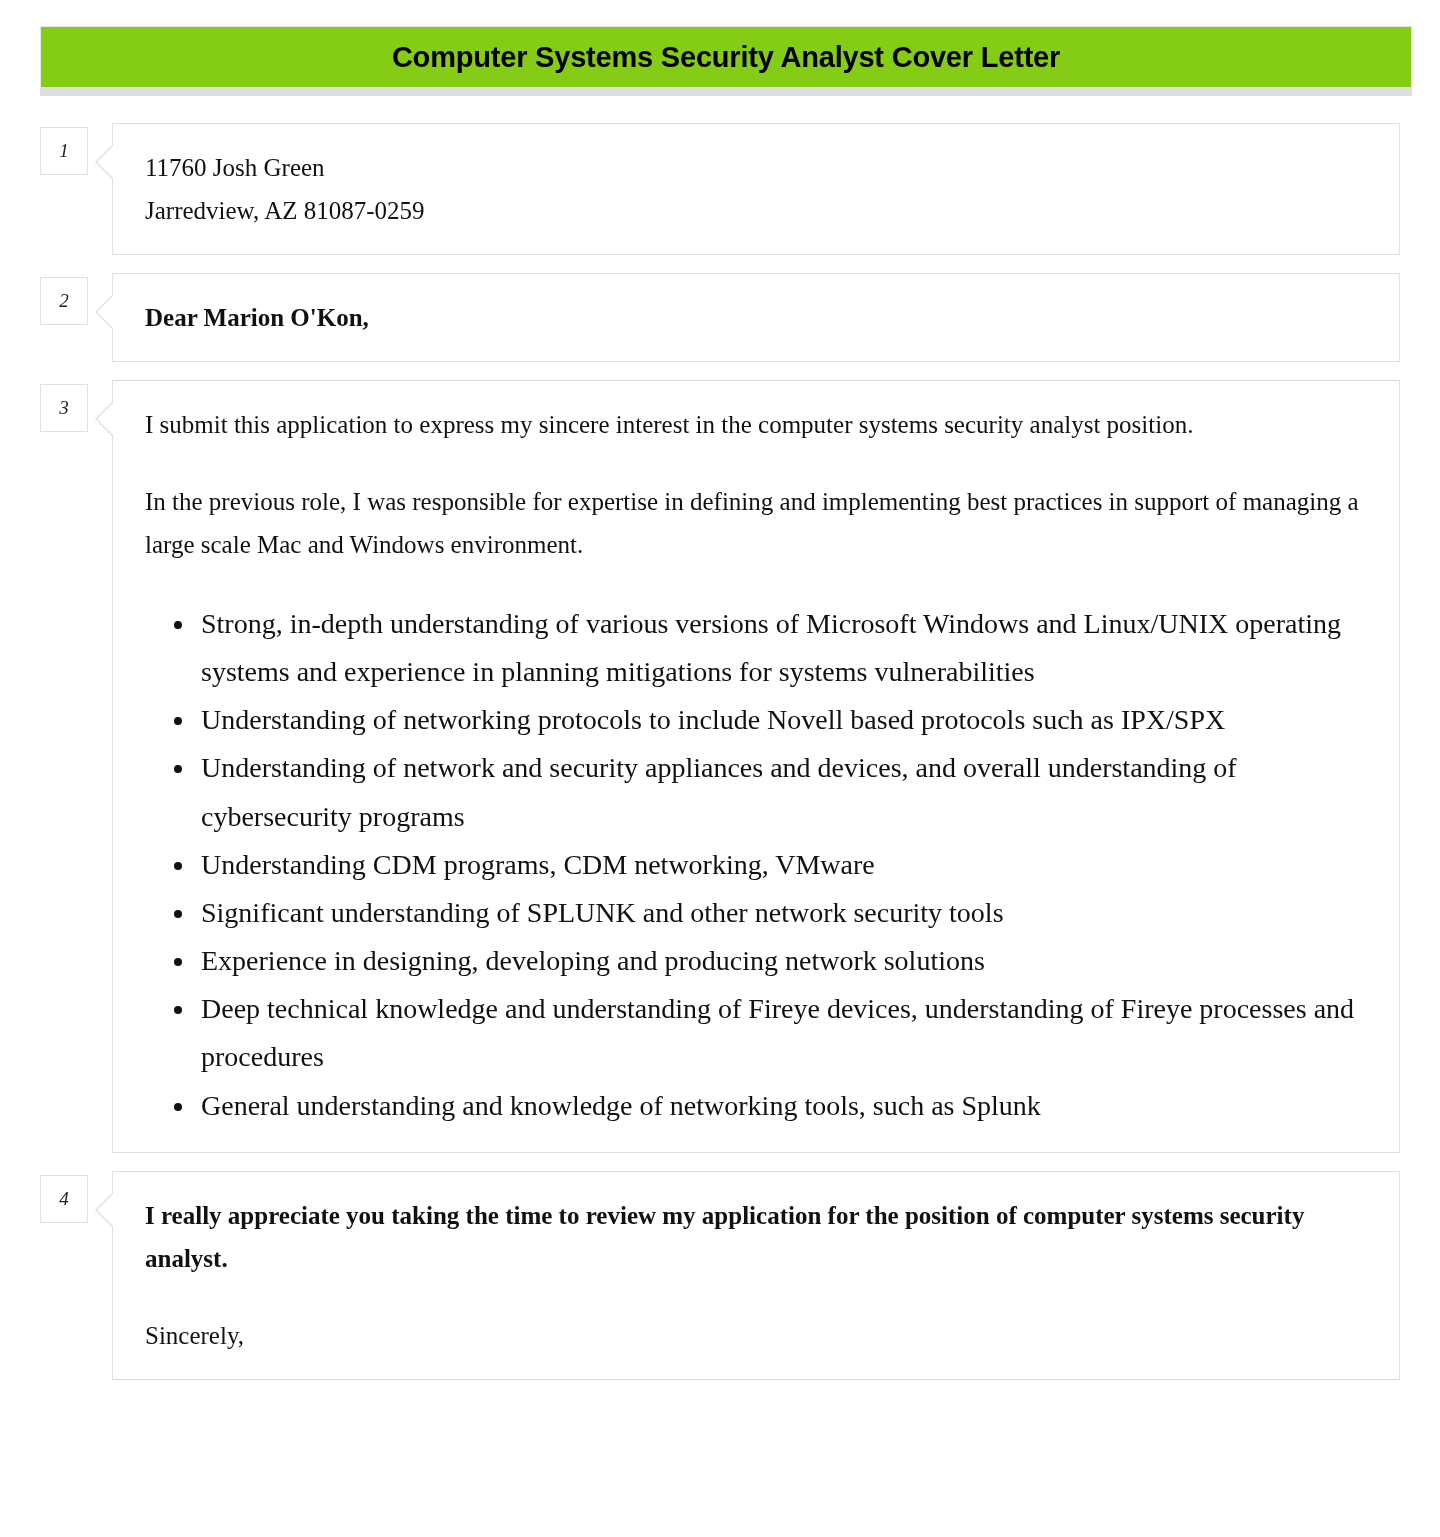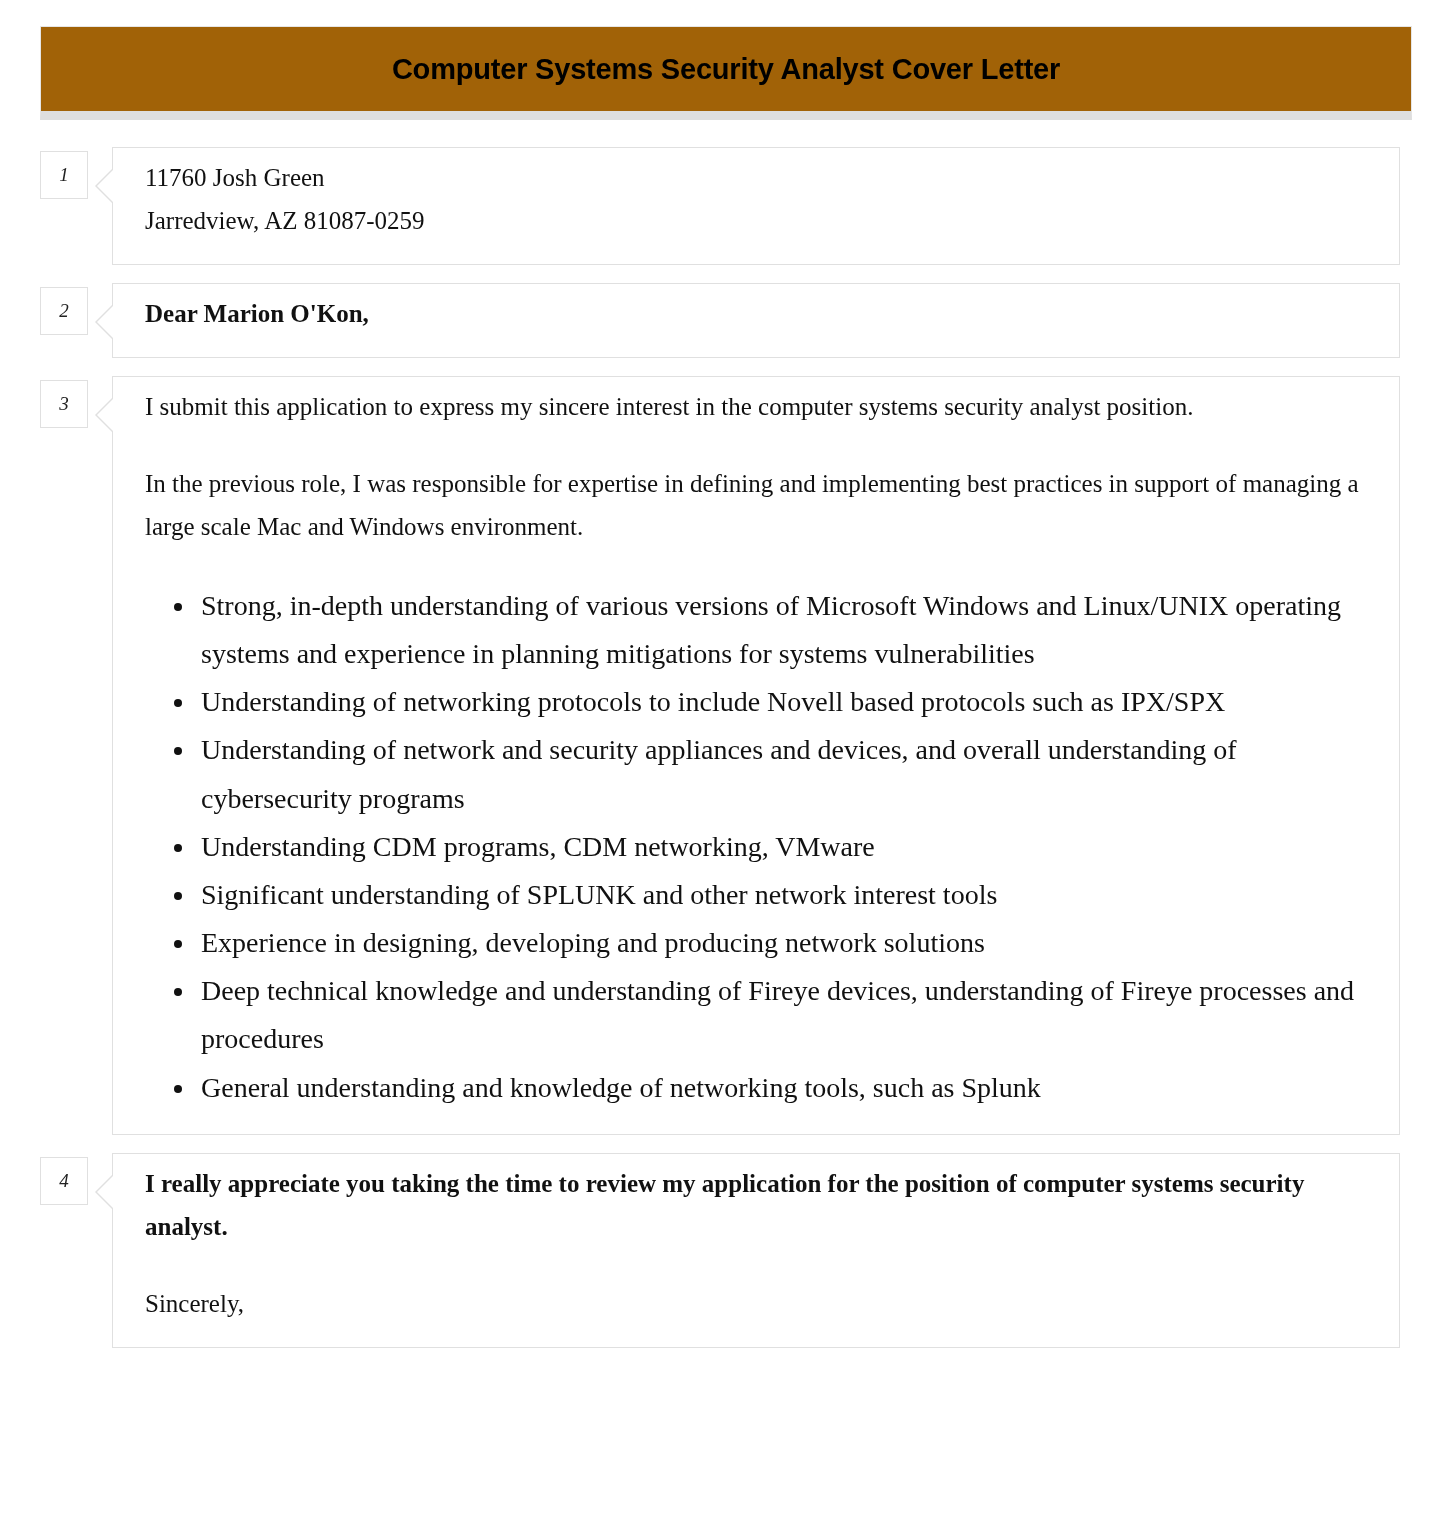--- a/index.html
+++ b/index.html
@@ -11,24 +11,24 @@
     width: 1440px;
     height: 1537px;
     font-family: "Liberation Serif", "DejaVu Serif", serif;
     color: #000000;
     overflow: hidden;
   }
 
   
   .doc-header {
     margin: 26px 28px 0 40px;
-    background: #a16207;
+    background: #84cc16;
     border: 1px solid #e6e6e6;
     border-bottom: 9px solid #dedede;
-    height: 94px;
+    height: 70px;
     box-sizing: border-box;
     display: flex;
     align-items: center;
     justify-content: center;
   }
   .doc-title {
     font-family: "Liberation Sans", "DejaVu Sans", sans-serif;
     font-weight: bold;
     font-size: 29px;
     color: #000;
@@ -69,21 +69,21 @@
   }
 
   .notch-gap { flex: 0 0 24px; }
 
   .section-card {
     position: relative;
     flex: 1 1 auto;
     background: #ffffff;
     border: 1px solid #e0e0e0;
     box-sizing: border-box;
-    padding: 8px 24px 22px 32px;
+    padding: 22px 24px 22px 32px;
     min-height: 60px;
   }
   
   .section-card::before {
     content: "";
     position: absolute;
     left: -18px;
     top: 20px;
     width: 0;
     height: 0;
@@ -165,21 +165,21 @@
       <div class="section-badge">3</div>
       <div class="notch-gap"></div>
       <div class="section-card">
         <p class="para">I submit this application to express my sincere interest in the computer systems security analyst position.</p>
         <p class="para">In the previous role, I was responsible for expertise in defining and implementing best practices in support of managing a large scale Mac and Windows environment.</p>
         <ul class="bullet-list">
           <li>Strong, in-depth understanding of various versions of Microsoft Windows and Linux/UNIX operating systems and experience in planning mitigations for systems vulnerabilities</li>
           <li>Understanding of networking protocols to include Novell based protocols such as IPX/SPX</li>
           <li>Understanding of network and security appliances and devices, and overall understanding of cybersecurity programs</li>
           <li>Understanding CDM programs, CDM networking, VMware</li>
-          <li>Significant understanding of SPLUNK and other network interest tools</li>
+          <li>Significant understanding of SPLUNK and other network security tools</li>
           <li>Experience in designing, developing and producing network solutions</li>
           <li>Deep technical knowledge and understanding of Fireye devices, understanding of Fireye processes and procedures</li>
           <li>General understanding and knowledge of networking tools, such as Splunk</li>
         </ul>
       </div>
     </div>
 
     <div class="section-row">
       <div class="section-badge">4</div>
       <div class="notch-gap"></div>

